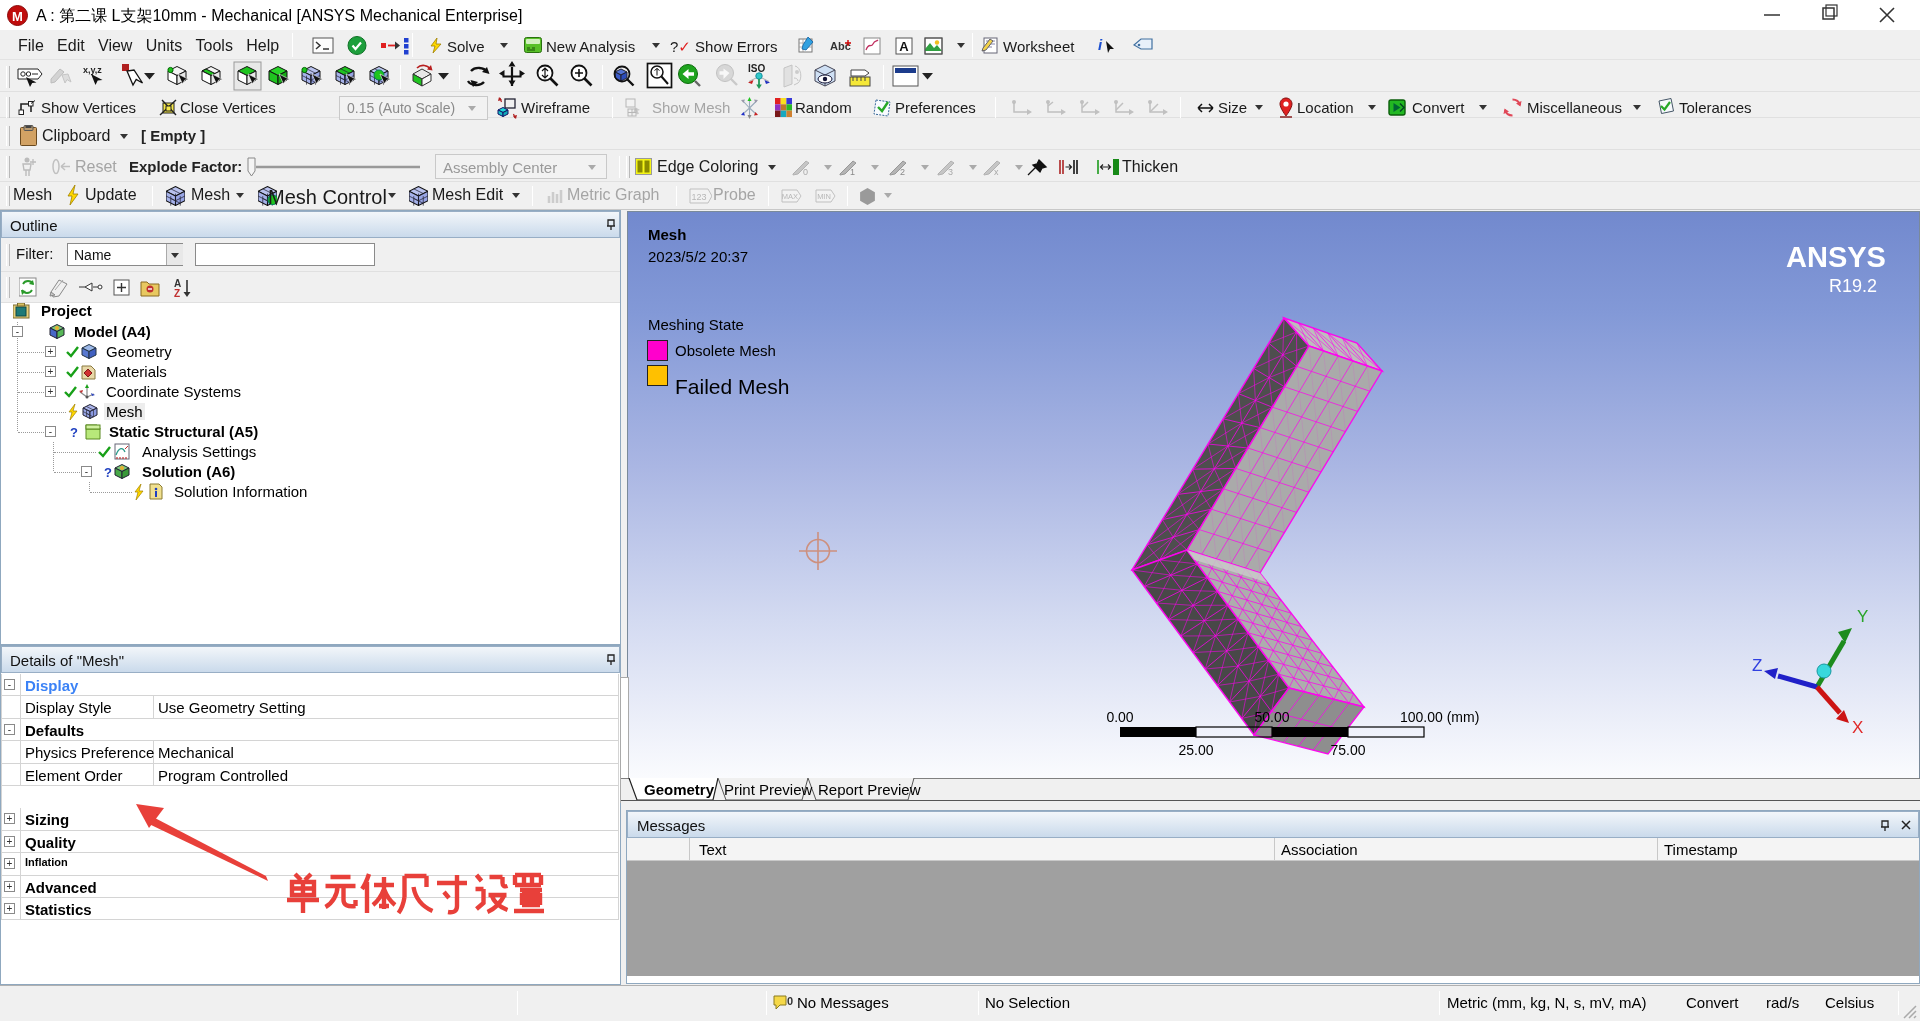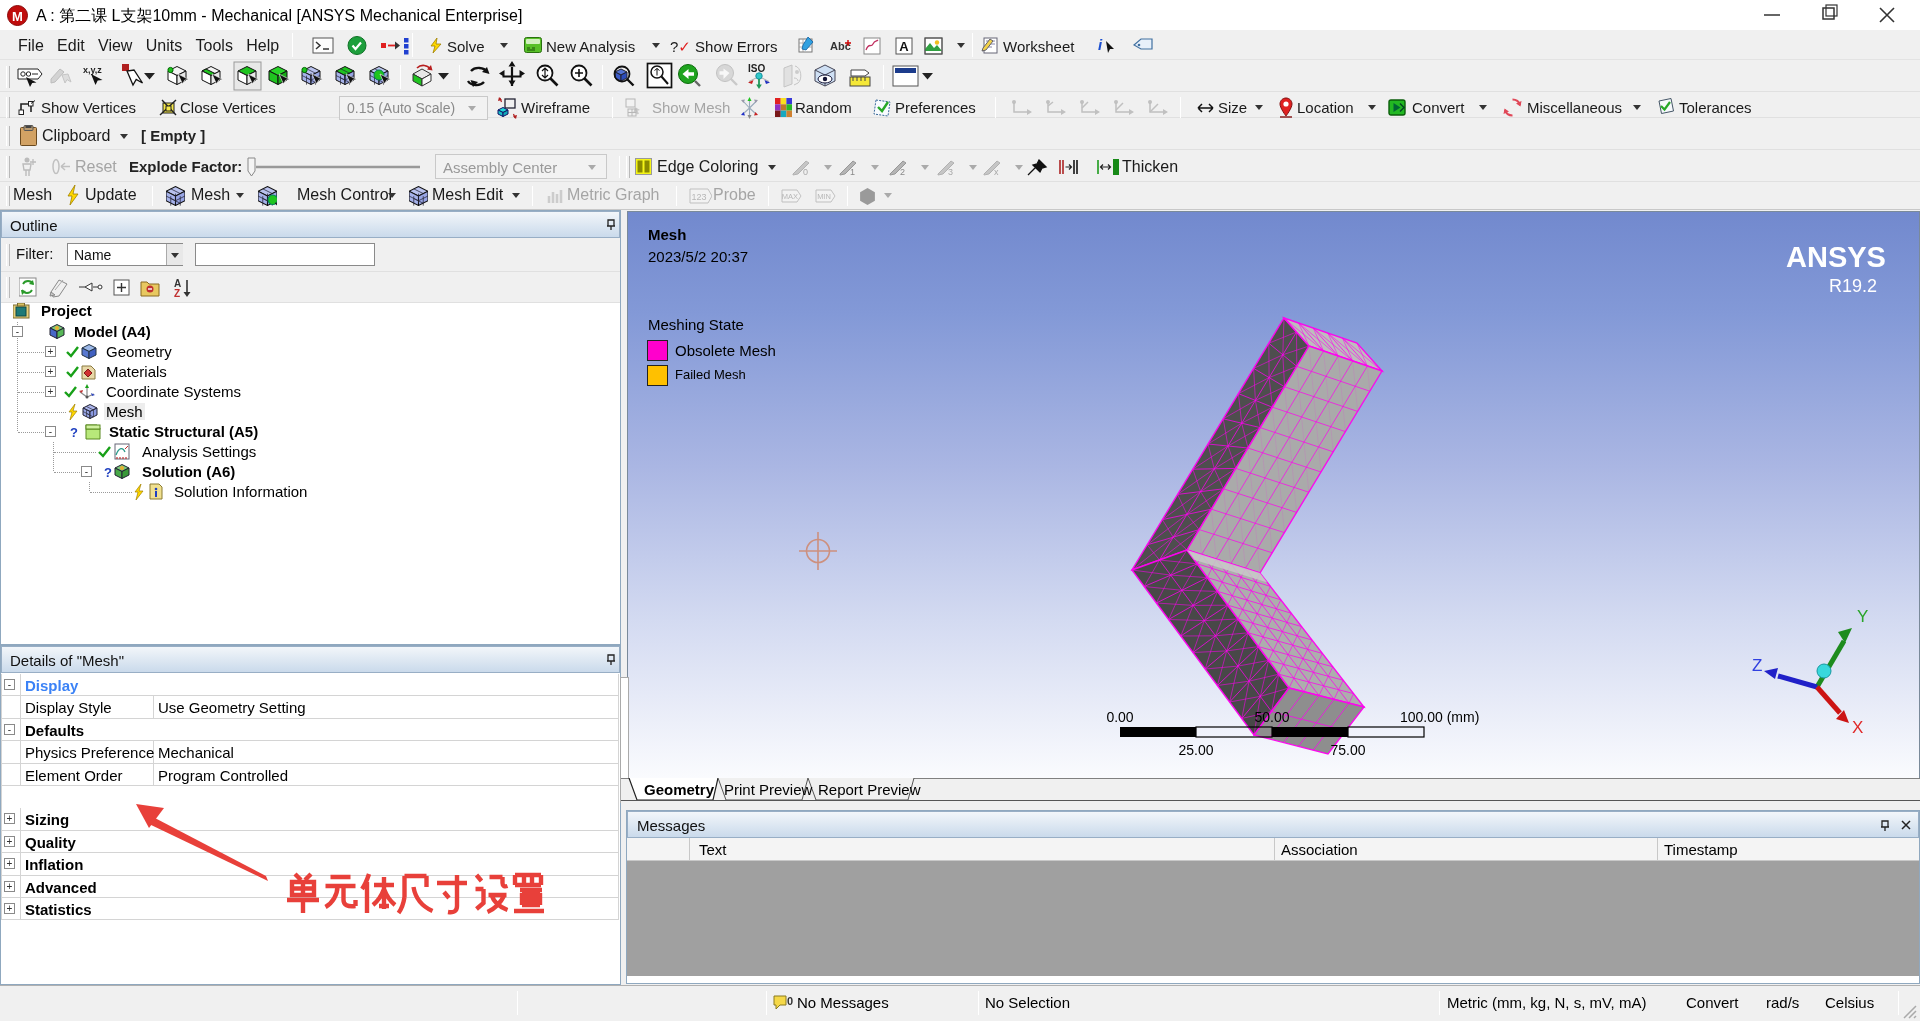--- a/index.html
+++ b/index.html
@@ -463,21 +463,21 @@
 <div class="abs tbtxt" style="left:191px;top:4px;font-size:16px">Mesh</div>
 <span class="dd abs" style="left:236px;top:11px"></span>
 <svg class="abs ic" style="left:258px;top:4px" width="19" height="20" viewBox="0 0 18 19">
       <path d="M0 5l9-4.5L18 5l-9 4.5z" fill="#b9c2ee" stroke="#111"></path>
       <path d="M0 5v9l9 4.5v-9z" fill="#a6b2ea" stroke="#111"></path>
       <path d="M18 5v9l-9 4.5v-9z" fill="#98a5e5" stroke="#111"></path>
       <path d="M4.5 2.7l9 4.5M9 7.2v9M4.5 9.7v9M13.5 9.7v9M0 9.5l9 4.5l9-4.5M4.5 11.9l9 4.5" stroke="#223" stroke-width="0.7" fill="none"></path>
       <circle cx="14" cy="13" r="4.5" fill="#1fc41f" stroke="#085"></circle>
       <path d="M16.5 16l4 3.5" stroke="#222" stroke-width="1.8"></path>
     </svg>
-<div class="abs tbtxt" style="left:297px;top:4px;font-size:16px">Mesh Control</div>
+<div class="abs tbtxt" style="left:268px;top:4px;font-size:20px">Mesh Control</div>
 <span class="dd abs" style="left:388px;top:11px"></span>
 <svg class="abs ic" style="left:409px;top:4px" width="19" height="20" viewBox="0 0 18 19">
       <path d="M0 5l9-4.5L18 5l-9 4.5z" fill="#b9c2ee" stroke="#111"></path>
       <path d="M0 5v9l9 4.5v-9z" fill="#a6b2ea" stroke="#111"></path>
       <path d="M18 5v9l-9 4.5v-9z" fill="#98a5e5" stroke="#111"></path>
       <path d="M4.5 2.7l9 4.5M9 7.2v9M4.5 9.7v9M13.5 9.7v9M0 9.5l9 4.5l9-4.5M4.5 11.9l9 4.5" stroke="#223" stroke-width="0.7" fill="none"></path>
     </svg>
 <div class="abs tbtxt" style="left:432px;top:4px;font-size:16px">Mesh Edit</div>
 <span class="dd abs" style="left:512px;top:11px"></span>
 <div class="sep" style="left:532px;top:4px;height:20px"></div>
@@ -707,21 +707,21 @@
 <div class="abs" style="left:24px;top:3px;font-size:15px;font-weight:bold;color:#000">Sizing</div>
 <div class="abs" style="left:19px;top:0;height:100%;border-left:1px solid #d4d4d4"></div>
 </div>
 <div class="abs" style="left:0;top:184.8px;width:617px;height:22.4px;border-bottom:1px solid #d4d4d4">
 <div class="abs" style="left:3px;top:5px;width:11px;height:11px;background:#fff;border:1px solid #8a8a8a;font-size:10px;line-height:9px;text-align:center;color:#333">+</div>
 <div class="abs" style="left:24px;top:3px;font-size:15px;font-weight:bold;color:#000">Quality</div>
 <div class="abs" style="left:19px;top:0;height:100%;border-left:1px solid #d4d4d4"></div>
 </div>
 <div class="abs" style="left:0;top:207.2px;width:617px;height:22.4px;border-bottom:1px solid #d4d4d4">
 <div class="abs" style="left:3px;top:5px;width:11px;height:11px;background:#fff;border:1px solid #8a8a8a;font-size:10px;line-height:9px;text-align:center;color:#333">+</div>
-<div class="abs" style="left:24px;top:3px;font-size:15px;font-weight:bold;color:#000">Inflation</div>
+<div class="abs" style="left:24px;top:3px;font-size:11px;font-weight:bold;color:#000">Inflation</div>
 <div class="abs" style="left:19px;top:0;height:100%;border-left:1px solid #d4d4d4"></div>
 </div>
 <div class="abs" style="left:0;top:229.6px;width:617px;height:22.4px;border-bottom:1px solid #d4d4d4">
 <div class="abs" style="left:3px;top:5px;width:11px;height:11px;background:#fff;border:1px solid #8a8a8a;font-size:10px;line-height:9px;text-align:center;color:#333">+</div>
 <div class="abs" style="left:24px;top:3px;font-size:15px;font-weight:bold;color:#000">Advanced</div>
 <div class="abs" style="left:19px;top:0;height:100%;border-left:1px solid #d4d4d4"></div>
 </div>
 <div class="abs" style="left:0;top:252.0px;width:617px;height:22.4px;border-bottom:1px solid #d4d4d4">
 <div class="abs" style="left:3px;top:5px;width:11px;height:11px;background:#fff;border:1px solid #8a8a8a;font-size:10px;line-height:9px;text-align:center;color:#333">+</div>
 <div class="abs" style="left:24px;top:3px;font-size:15px;font-weight:bold;color:#000">Statistics</div>
@@ -805,21 +805,21 @@
     </g>
   </svg>
   <div class="abs" style="left:20px;top:14px;font-size:15px;font-weight:bold;color:#000">Mesh</div>
   <div class="abs" style="left:20px;top:36px;font-size:15px;color:#000">2023/5/2 20:37</div>
   <div class="abs" style="left:20px;top:104px;font-size:15px;color:#000">Meshing State</div>
   <svg class="abs" style="left:19px;top:128px" width="21" height="47" viewBox="0 0 21 47">
       <rect x="0.5" y="0.5" width="20" height="20" fill="#ff00cc" stroke="#222"></rect>
       <rect x="0.5" y="25.5" width="20" height="20" fill="#ffc000" stroke="#222"></rect>
     </svg>
   <div class="abs" style="left:47px;top:130px;font-size:15px;color:#000">Obsolete Mesh</div>
-  <div class="abs" style="left:47px;top:155px;font-size:13px;color:#000">Failed Mesh</div>
+  <div class="abs" style="left:47px;top:163px;font-size:21px;color:#000">Failed Mesh</div>
   <div class="abs" style="left:1158px;top:29px;font-size:29px;font-weight:bold;color:#fff">ANSYS</div>
   <div class="abs" style="left:1201px;top:64px;font-size:18px;color:#fff">R19.2</div>
 </div>
 
 <div class="abs" style="left:620px;top:677px;width:9px;height:126px;background:#fff;border:1px solid #aaa"></div>
 
 <div class="abs" style="left:621px;top:778px;width:1299px;height:29px;background:#f0f0f0">
   <svg class="abs" style="left:0;top:0" width="1299" height="23" viewBox="0 0 1299 23">
     <path d="M0 0.5h1299" stroke="#808080"></path>
     <path d="M8 0l8 22h76l5-22" fill="#fff" stroke="#222" stroke-width="1.2"></path>

